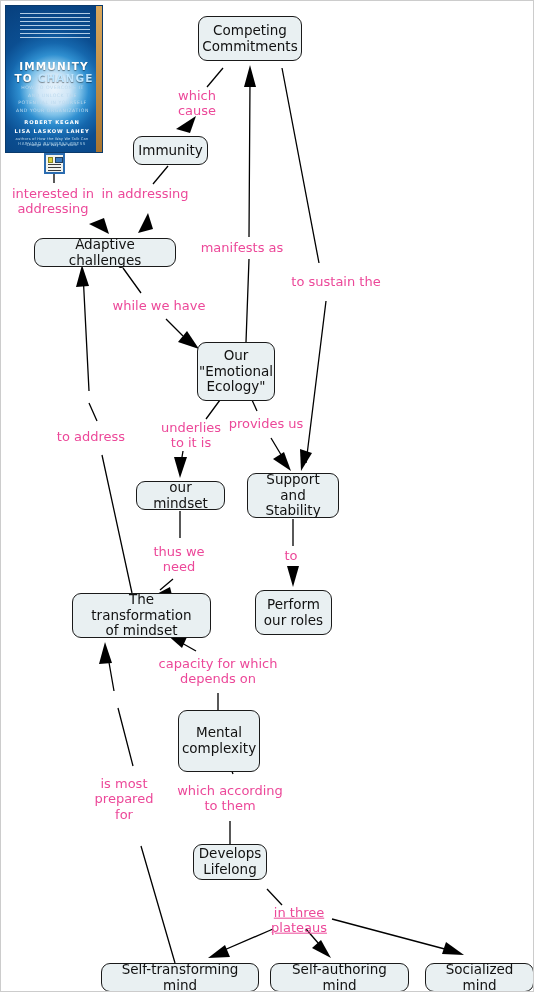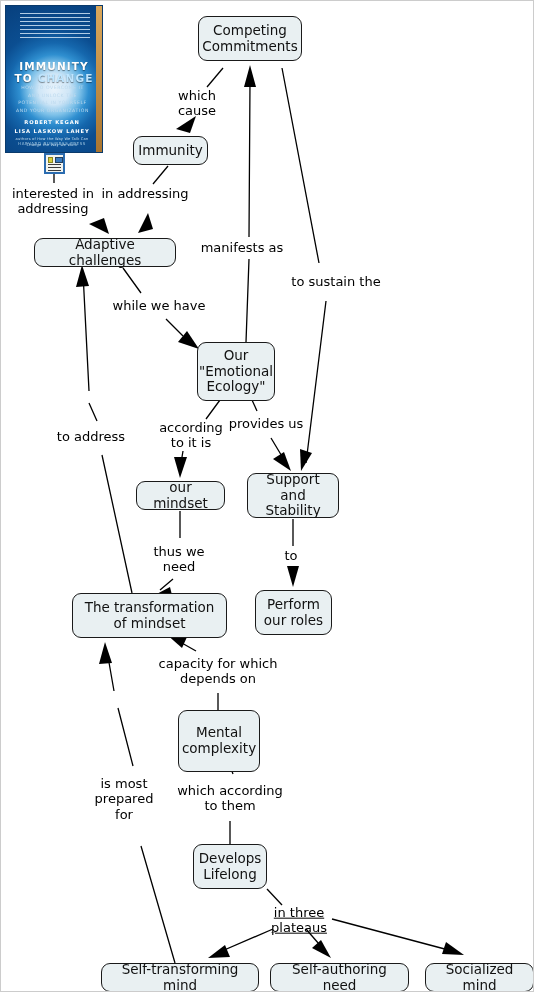--- a/index.html
+++ b/index.html
@@ -39,21 +39,21 @@
     text-align: center;
     color: #111111;
     font-size: 13.5px;
     line-height: 1.18;
     padding: 2px 7px;
     white-space: pre-line;
     cursor: pointer;
   }
   .edge-label {
     position: absolute;
-    color: #000000;
+    color: #ec4899;
     font-size: 13px;
     line-height: 1.18;
     text-align: center;
     white-space: pre-line;
     transform: translate(-50%, -50%);
     cursor: default;
   }
   
   #book-cover {
     position: absolute;
@@ -291,42 +291,42 @@
       <div class="node" style="left: 197px; top: 15px; width: 104px; height: 45px;">Competing
 Commitments</div>
       <div class="node" style="left: 132px; top: 135px; width: 75px; height: 29px;">Immunity</div>
       <div class="node" style="left: 33px; top: 237px; width: 142px; height: 29px; text-align: center;">Adaptive challenges</div>
       <div class="node" style="left: 196px; top: 341px; width: 78px; height: 59px;">Our
 "Emotional
 Ecology"</div>
       <div class="node" style="left: 135px; top: 480px; width: 89px; height: 29px;">our mindset</div>
       <div class="node" style="left: 246px; top: 472px; width: 92px; height: 45px;">Support and
 Stability</div>
-      <div class="node" style="left: 71px; top: 592px; width: 155px; height: 45px;">The transformation
+      <div class="node" style="left: 71px; top: 592px; width: 139px; height: 45px;">The transformation
 of mindset</div>
       <div class="node" style="left: 254px; top: 589px; width: 77px; height: 45px;">Perform
 our roles</div>
       <div class="node" style="left: 177px; top: 709px; width: 82px; height: 62px;">Mental
 complexity</div>
-      <div class="node" style="left: 192px; top: 843px; width: 74px; height: 45px;">Develops
+      <div class="node" style="left: 192px; top: 843px; width: 74px; height: 36px;">Develops
 Lifelong</div>
       <div class="node" style="left: 100px; top: 962px; width: 158px; height: 29px;">Self-transforming mind</div>
-      <div class="node" style="left: 269px; top: 962px; width: 139px; height: 29px;">Self-authoring need</div>
+      <div class="node" style="left: 269px; top: 962px; width: 139px; height: 29px;">Self-authoring mind</div>
       <div class="node" style="left: 424px; top: 962px; width: 109px; height: 29px;">Socialized mind</div>
     </div>
   <div id="label-layer">
       <div class="edge-label" style="left: 196px; top: 102px;">which
 cause</div>
       <div class="edge-label" style="left: 144px; top: 193px;">in addressing</div>
       <div class="edge-label" style="left: 52px; top: 200px;">interested in
 addressing</div>
       <div class="edge-label" style="left: 241px; top: 247px;">manifests as</div>
       <div class="edge-label" style="left: 158px; top: 305px;">while we have</div>
       <div class="edge-label" style="left: 335px; top: 281px;">to sustain the</div>
-      <div class="edge-label" style="left: 190px; top: 434px;">according
+      <div class="edge-label" style="left: 190px; top: 434px;">underlies
 to it is</div>
       <div class="edge-label" style="left: 265px; top: 423px;">provides us</div>
       <div class="edge-label" style="left: 178px; top: 558px;">thus we
 need</div>
       <div class="edge-label" style="left: 290px; top: 555px;">to</div>
       <div class="edge-label" style="left: 90px; top: 436px;">to address</div>
       <div class="edge-label" style="left: 217px; top: 670px;">capacity for which
 depends on</div>
       <div class="edge-label" style="left: 229px; top: 797px;">which according
 to them</div>

